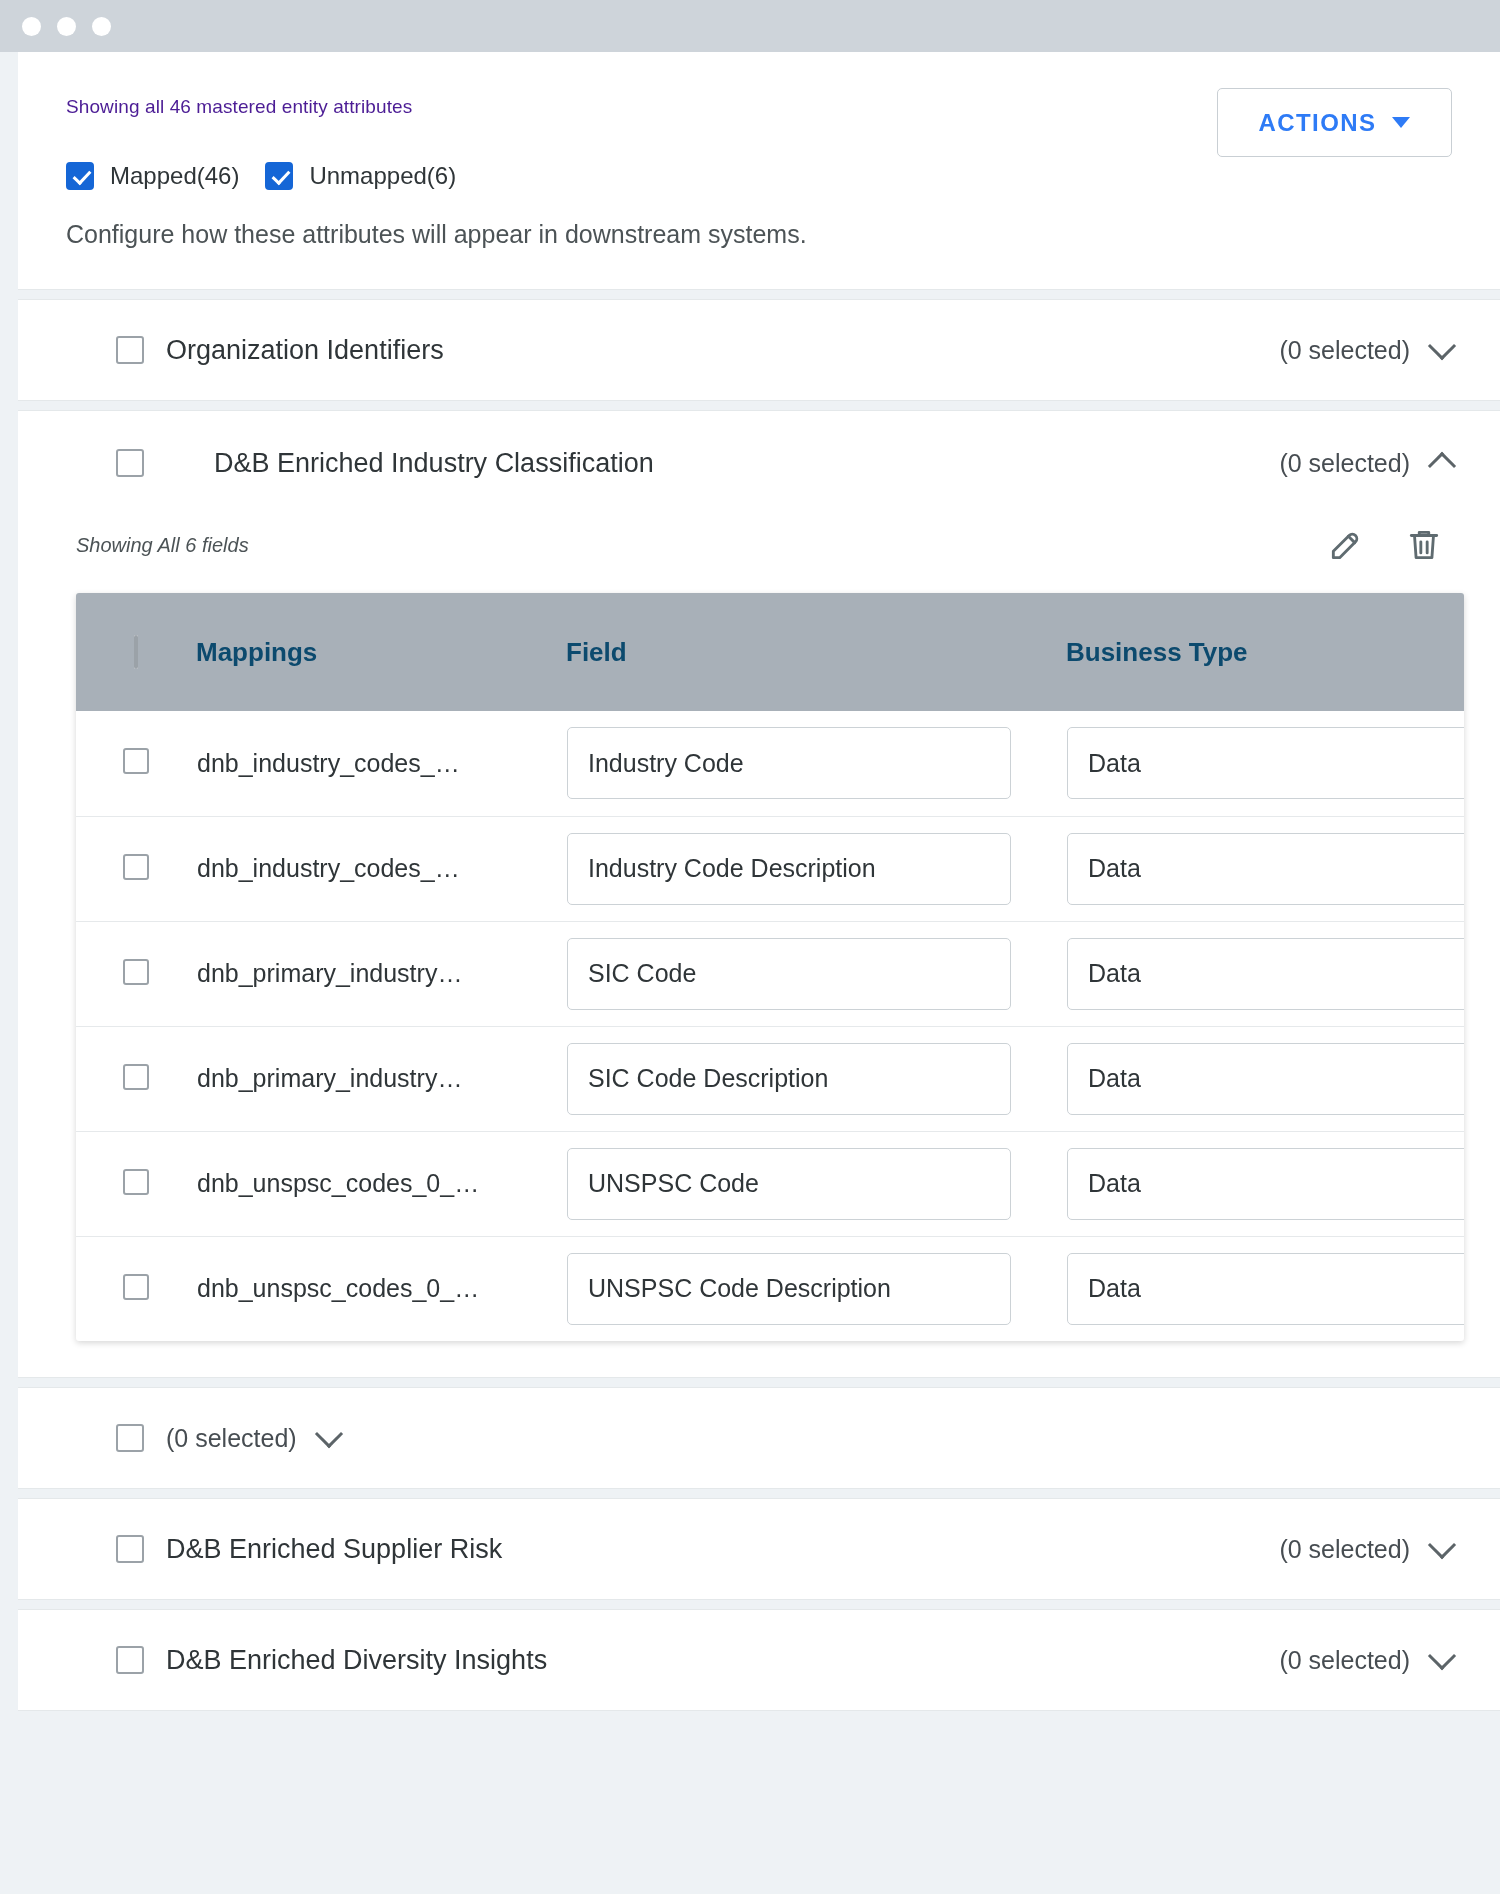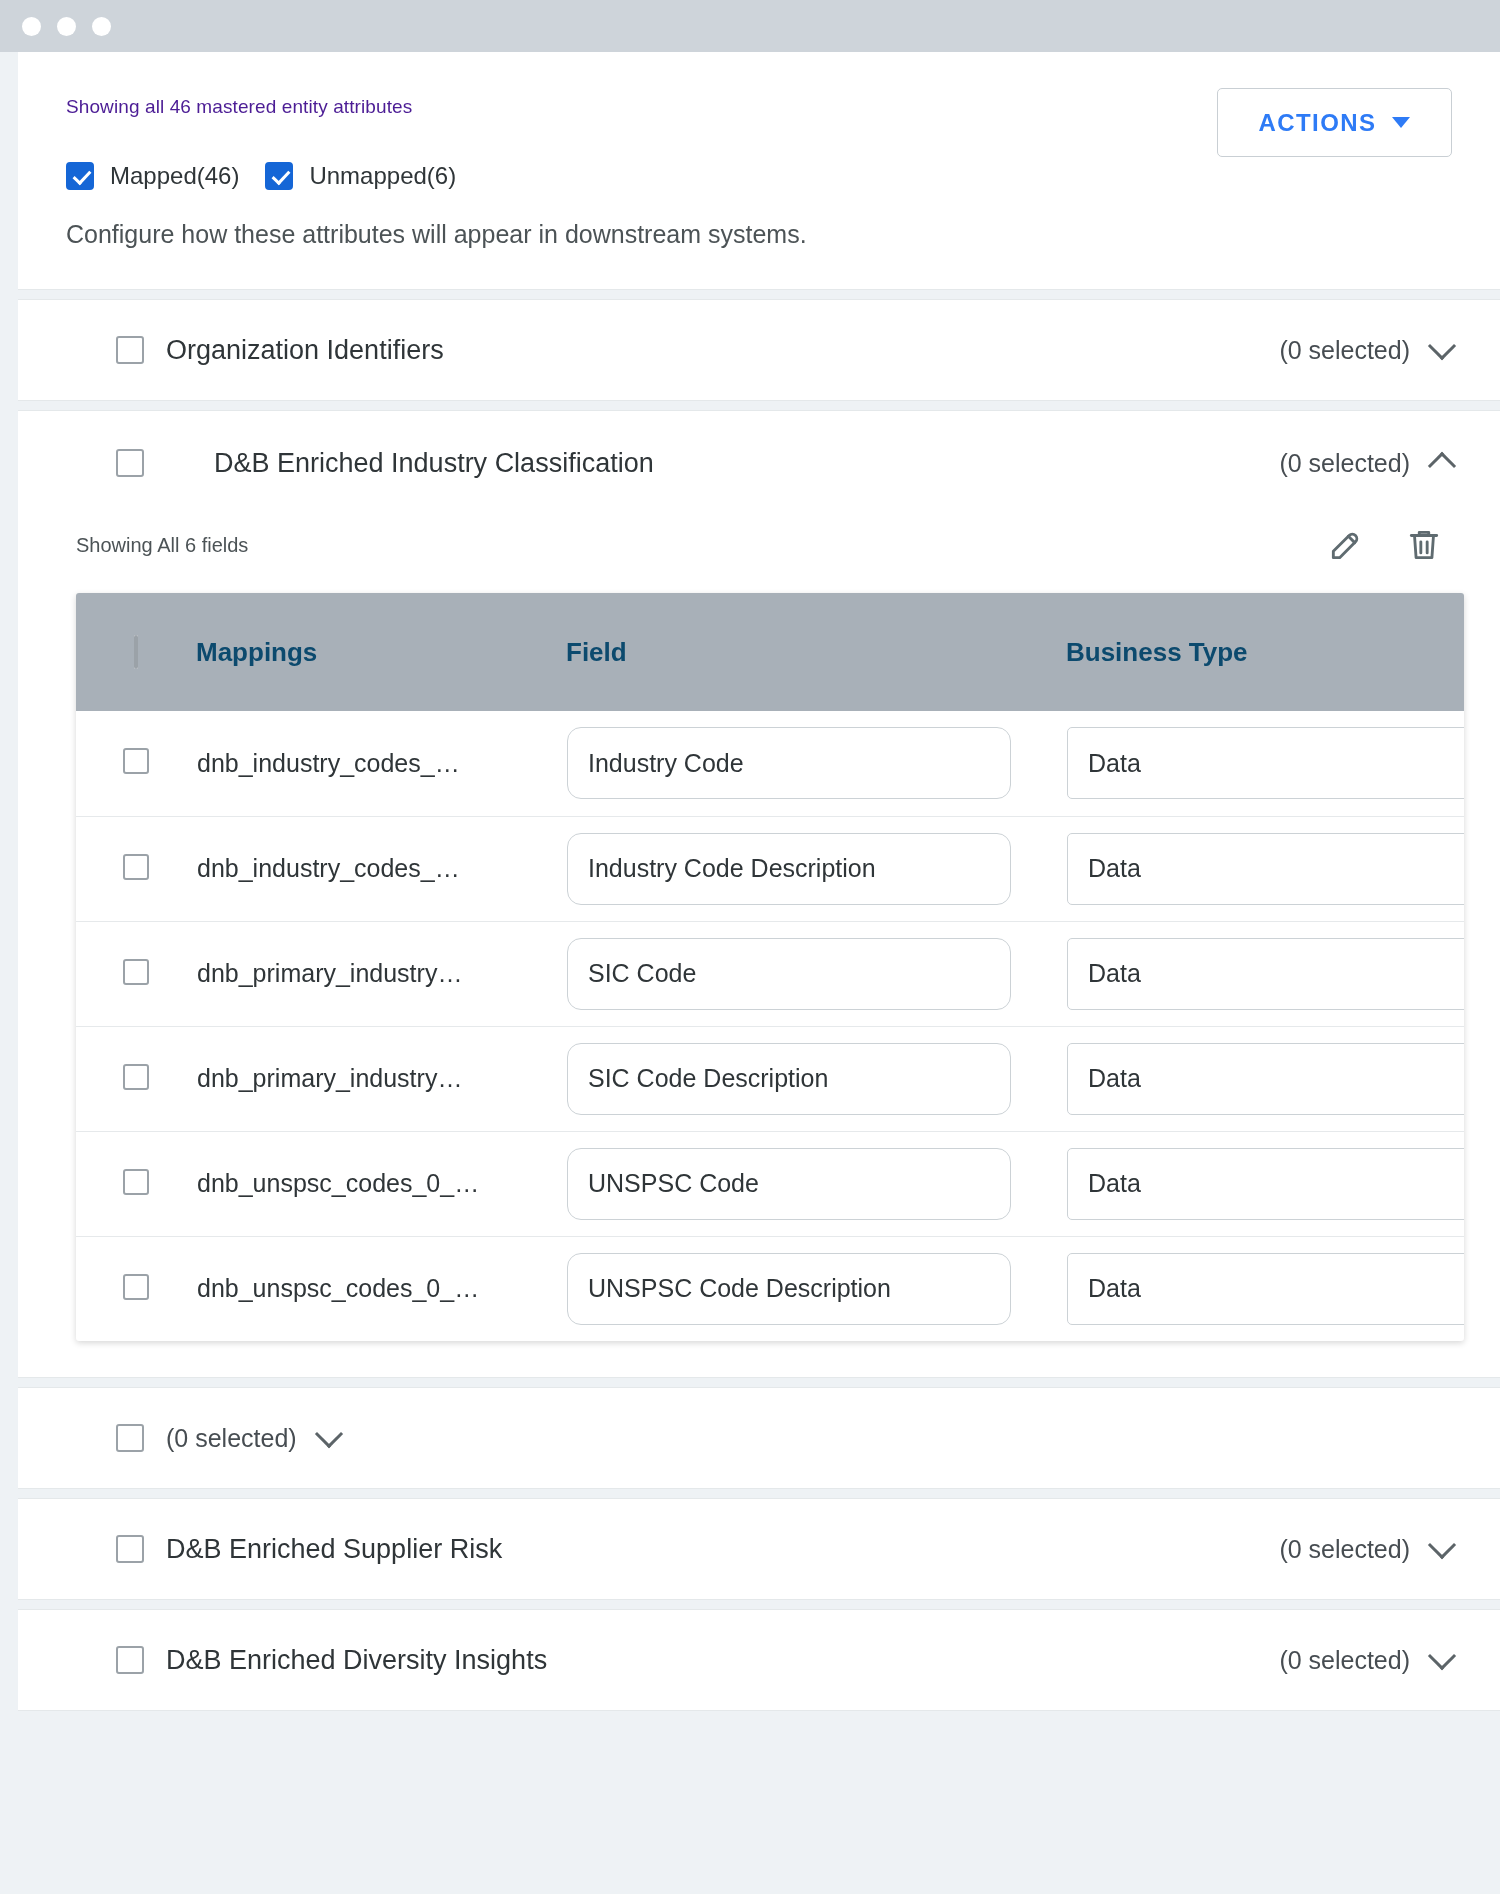--- a/index.html
+++ b/index.html
@@ -199,20 +199,21 @@
   .sub-head {
     display: flex;
     align-items: center;
     padding: 0 48px 0 58px;
     height: 60px;
   }
   .sub-head-text {
     font-size: 20px;
     color: #4c5356;
     flex: 1;
+    font-style: italic;
   }
   .icon-btn {
     width: 56px;
     height: 56px;
     display: flex;
     align-items: center;
     justify-content: center;
     cursor: pointer;
   }
 
@@ -261,21 +262,21 @@
     font-size: 25px;
     color: #2f3538;
     white-space: nowrap;
     overflow: hidden;
     text-overflow: ellipsis;
     padding-right: 10px;
   }
   .field-box {
     height: 72px;
     border: 1px solid #ccd2d6;
-    border-radius: 14px;
+    border-radius: 5px;
     background: #fff;
     display: flex;
     align-items: center;
     padding: 0 20px;
     font-size: 25px;
     color: #2f3538;
     margin-right: 54px;
     white-space: nowrap;
     overflow: hidden;
   }

